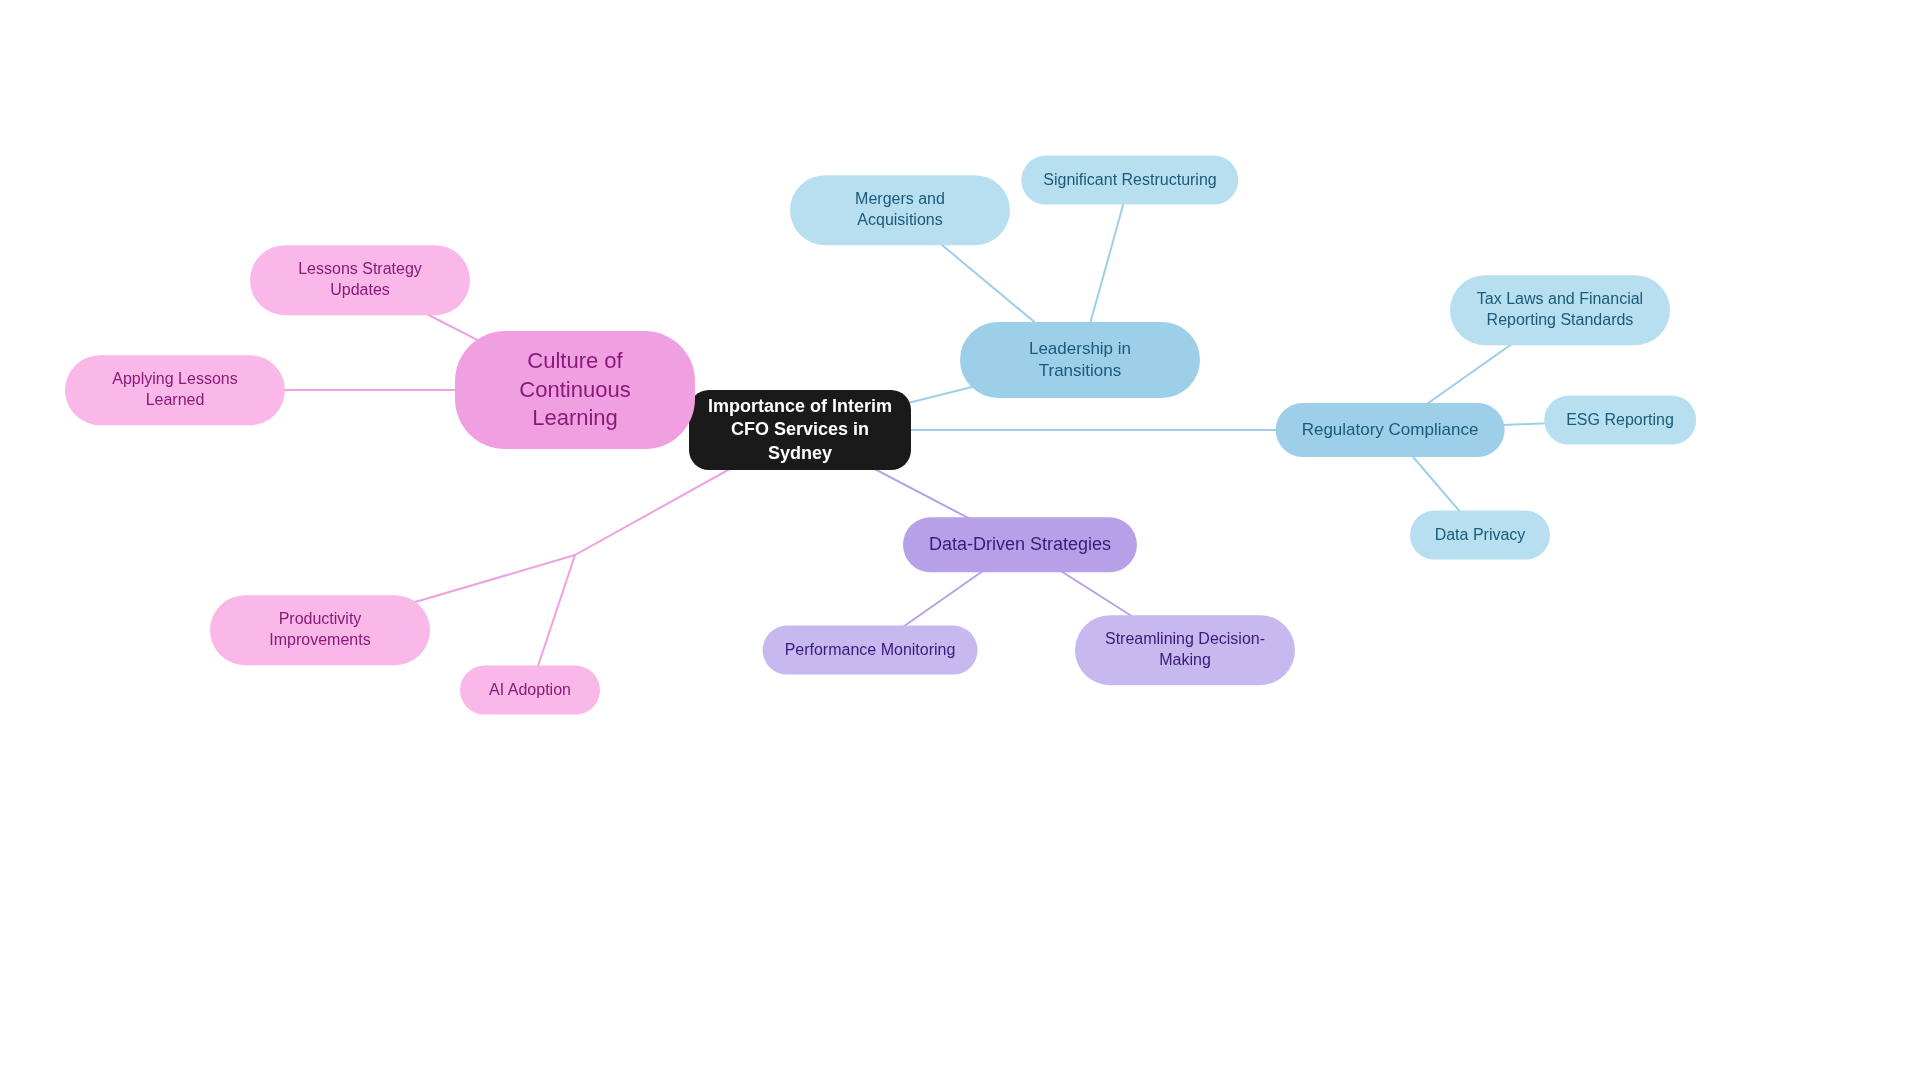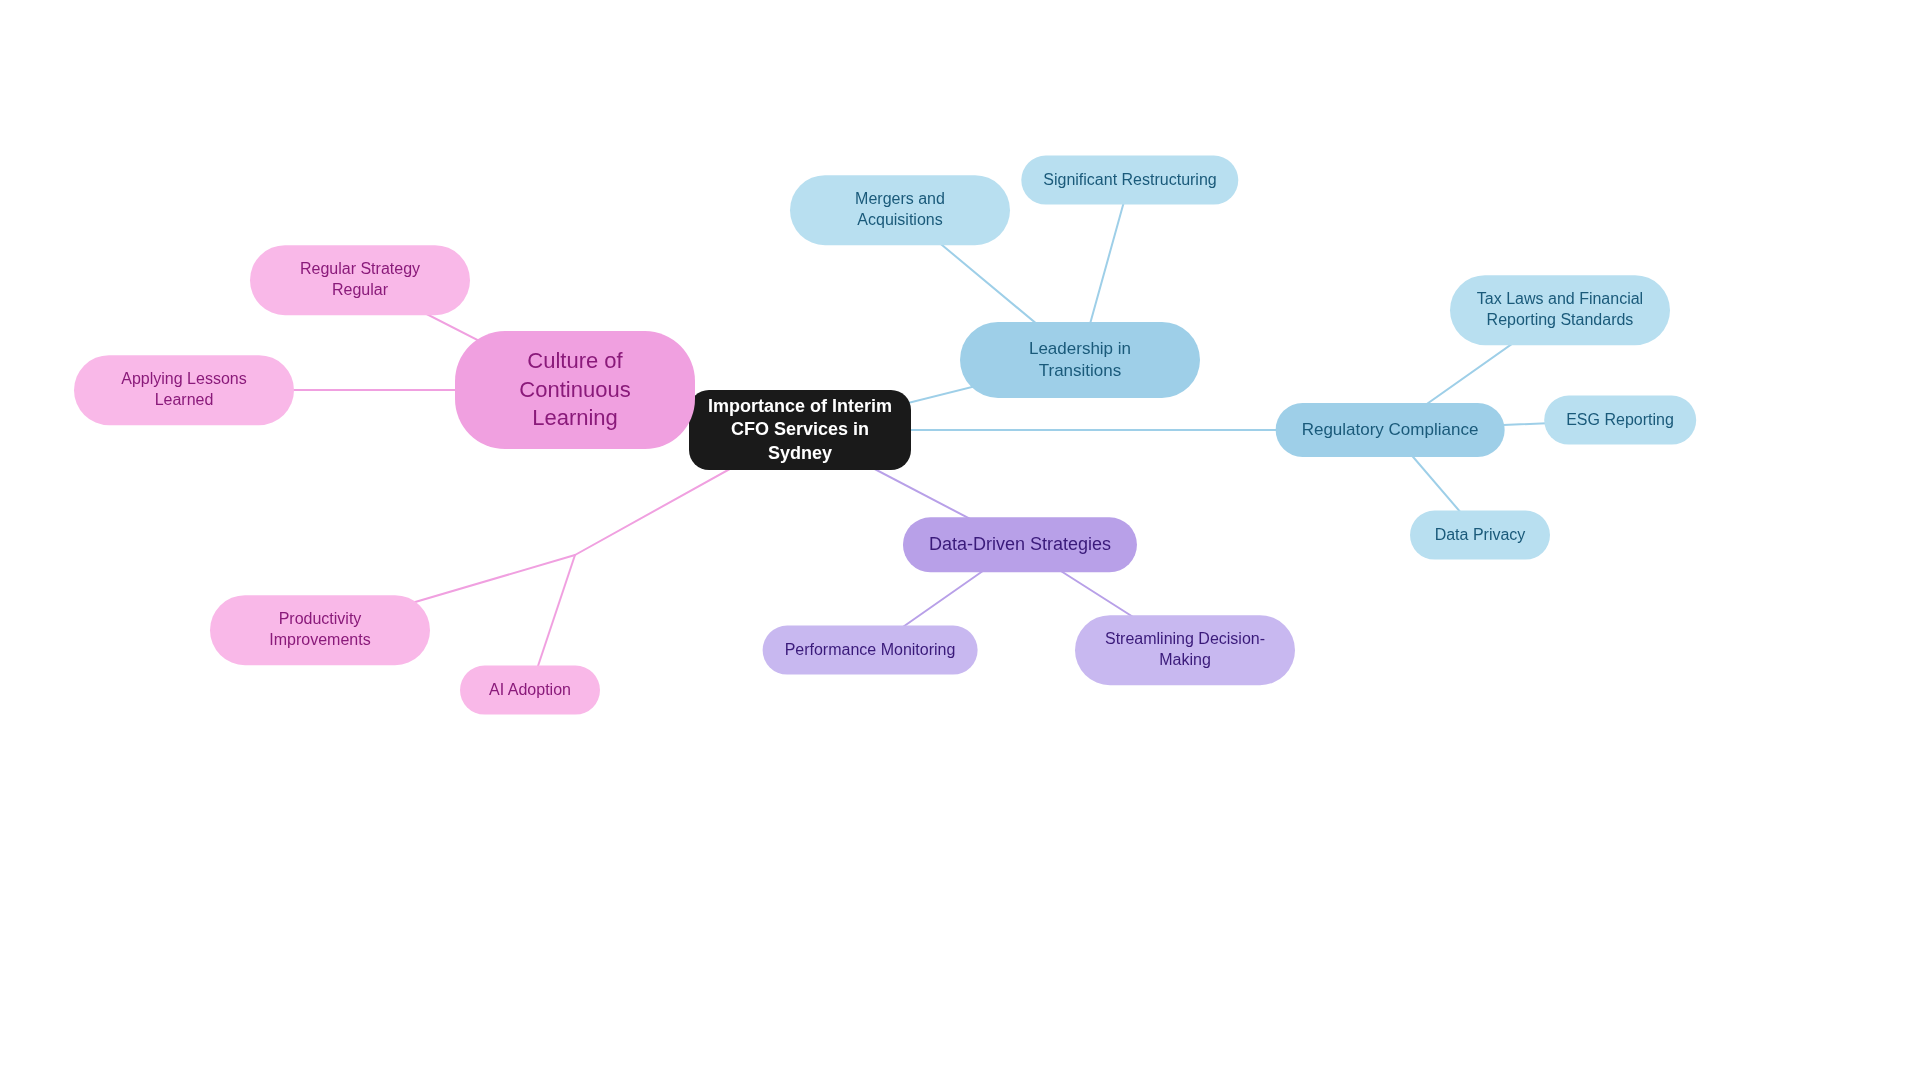--- a/index.html
+++ b/index.html
@@ -129,20 +129,20 @@
     </svg>
 <div class="node node-center" style="left: 800px; top: 430px;">Importance of Interim CFO Services in Sydney</div>
     <div class="node node-blue" style="left: 900px; top: 210px;">Mergers and Acquisitions</div>
     <div class="node node-blue-mid" style="left: 1080px; top: 360px;">Leadership in Transitions</div>
     <div class="node node-blue" style="left: 1130px; top: 180px;">Significant Restructuring</div>
     <div class="node node-blue-mid" style="left: 1390px; top: 430px;">Regulatory Compliance</div>
     <div class="node node-blue" style="left: 1560px; top: 310px;">Tax Laws and Financial Reporting Standards</div>
     <div class="node node-blue" style="left: 1620px; top: 420px;">ESG Reporting</div>
     <div class="node node-blue" style="left: 1480px; top: 535px;">Data Privacy</div>
     <div class="node node-pink-mid" style="left: 575px; top: 390px;">Culture of Continuous Learning</div>
-    <div class="node node-pink" style="left: 360px; top: 280px;">Regular Strategy Regular</div>
-    <div class="node node-pink" style="left: 184px; top: 390px;">Applying Lessons Learned</div>
+    <div class="node node-pink" style="left: 360px; top: 280px;">Lessons Strategy Updates</div>
+    <div class="node node-pink" style="left: 175px; top: 390px;">Applying Lessons Learned</div>
     <div class="node node-pink" style="left: 320px; top: 630px;">Productivity Improvements</div>
     <div class="node node-pink" style="left: 530px; top: 690px;">AI Adoption</div>
     <div class="node node-purple-mid" style="left: 1020px; top: 545px;">Data-Driven Strategies</div>
     <div class="node node-purple" style="left: 870px; top: 650px;">Performance Monitoring</div>
     <div class="node node-purple" style="left: 1185px; top: 650px;">Streamlining Decision-Making</div>
   </div>
 
 </body></html>

